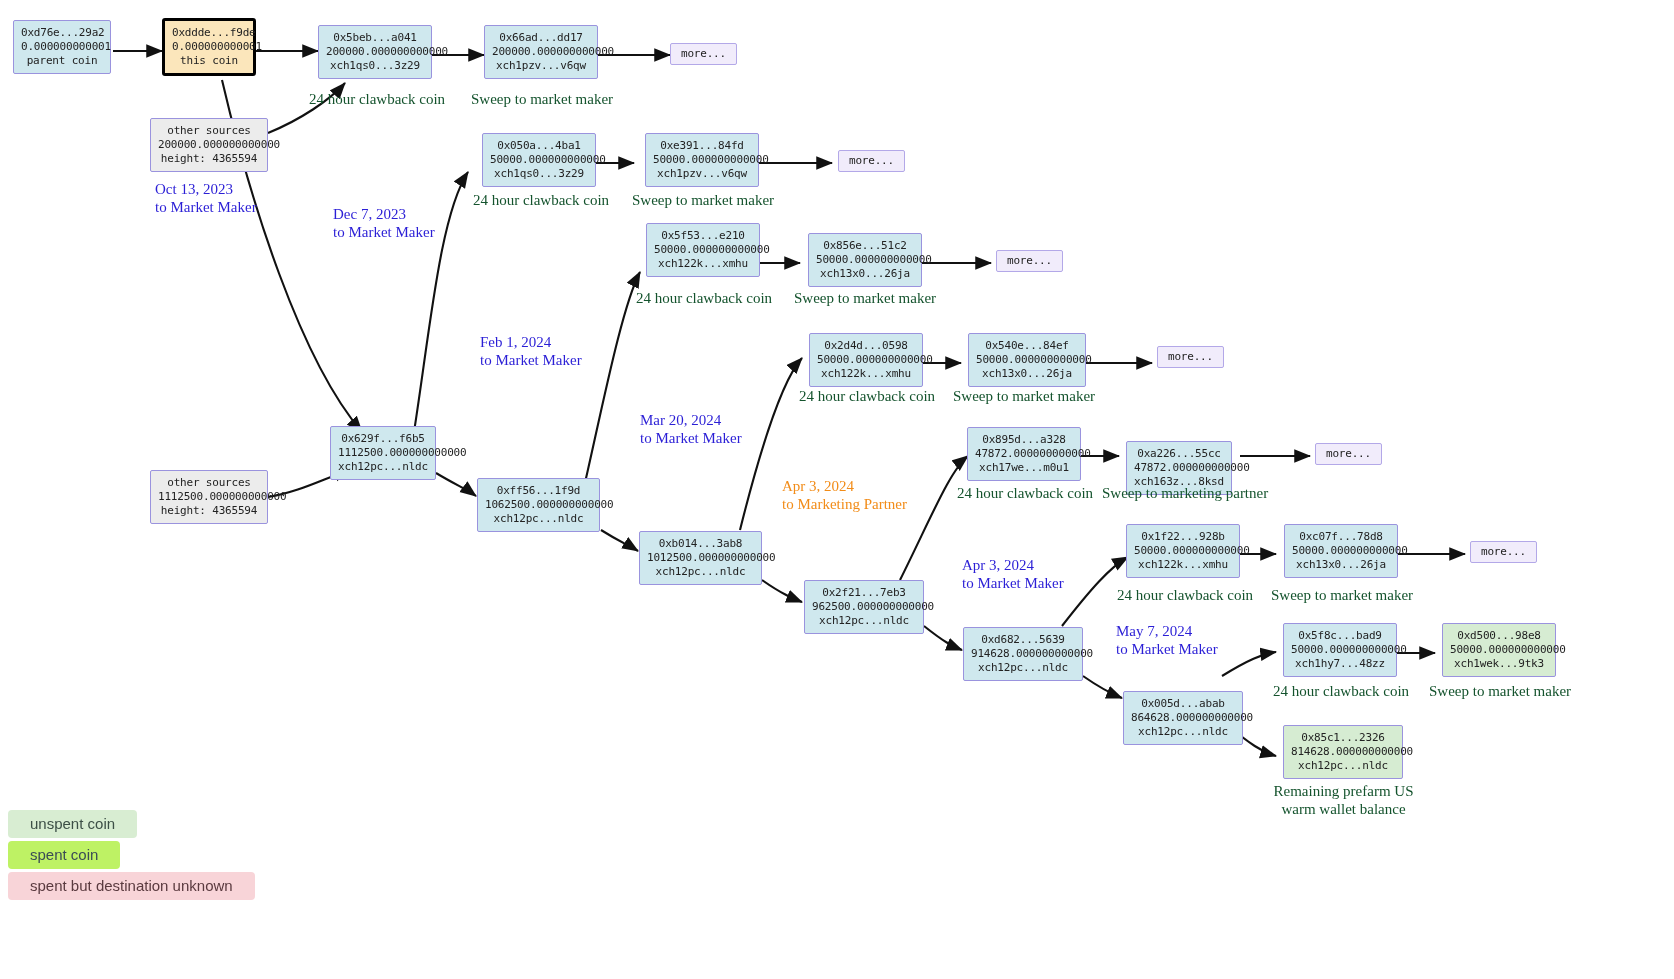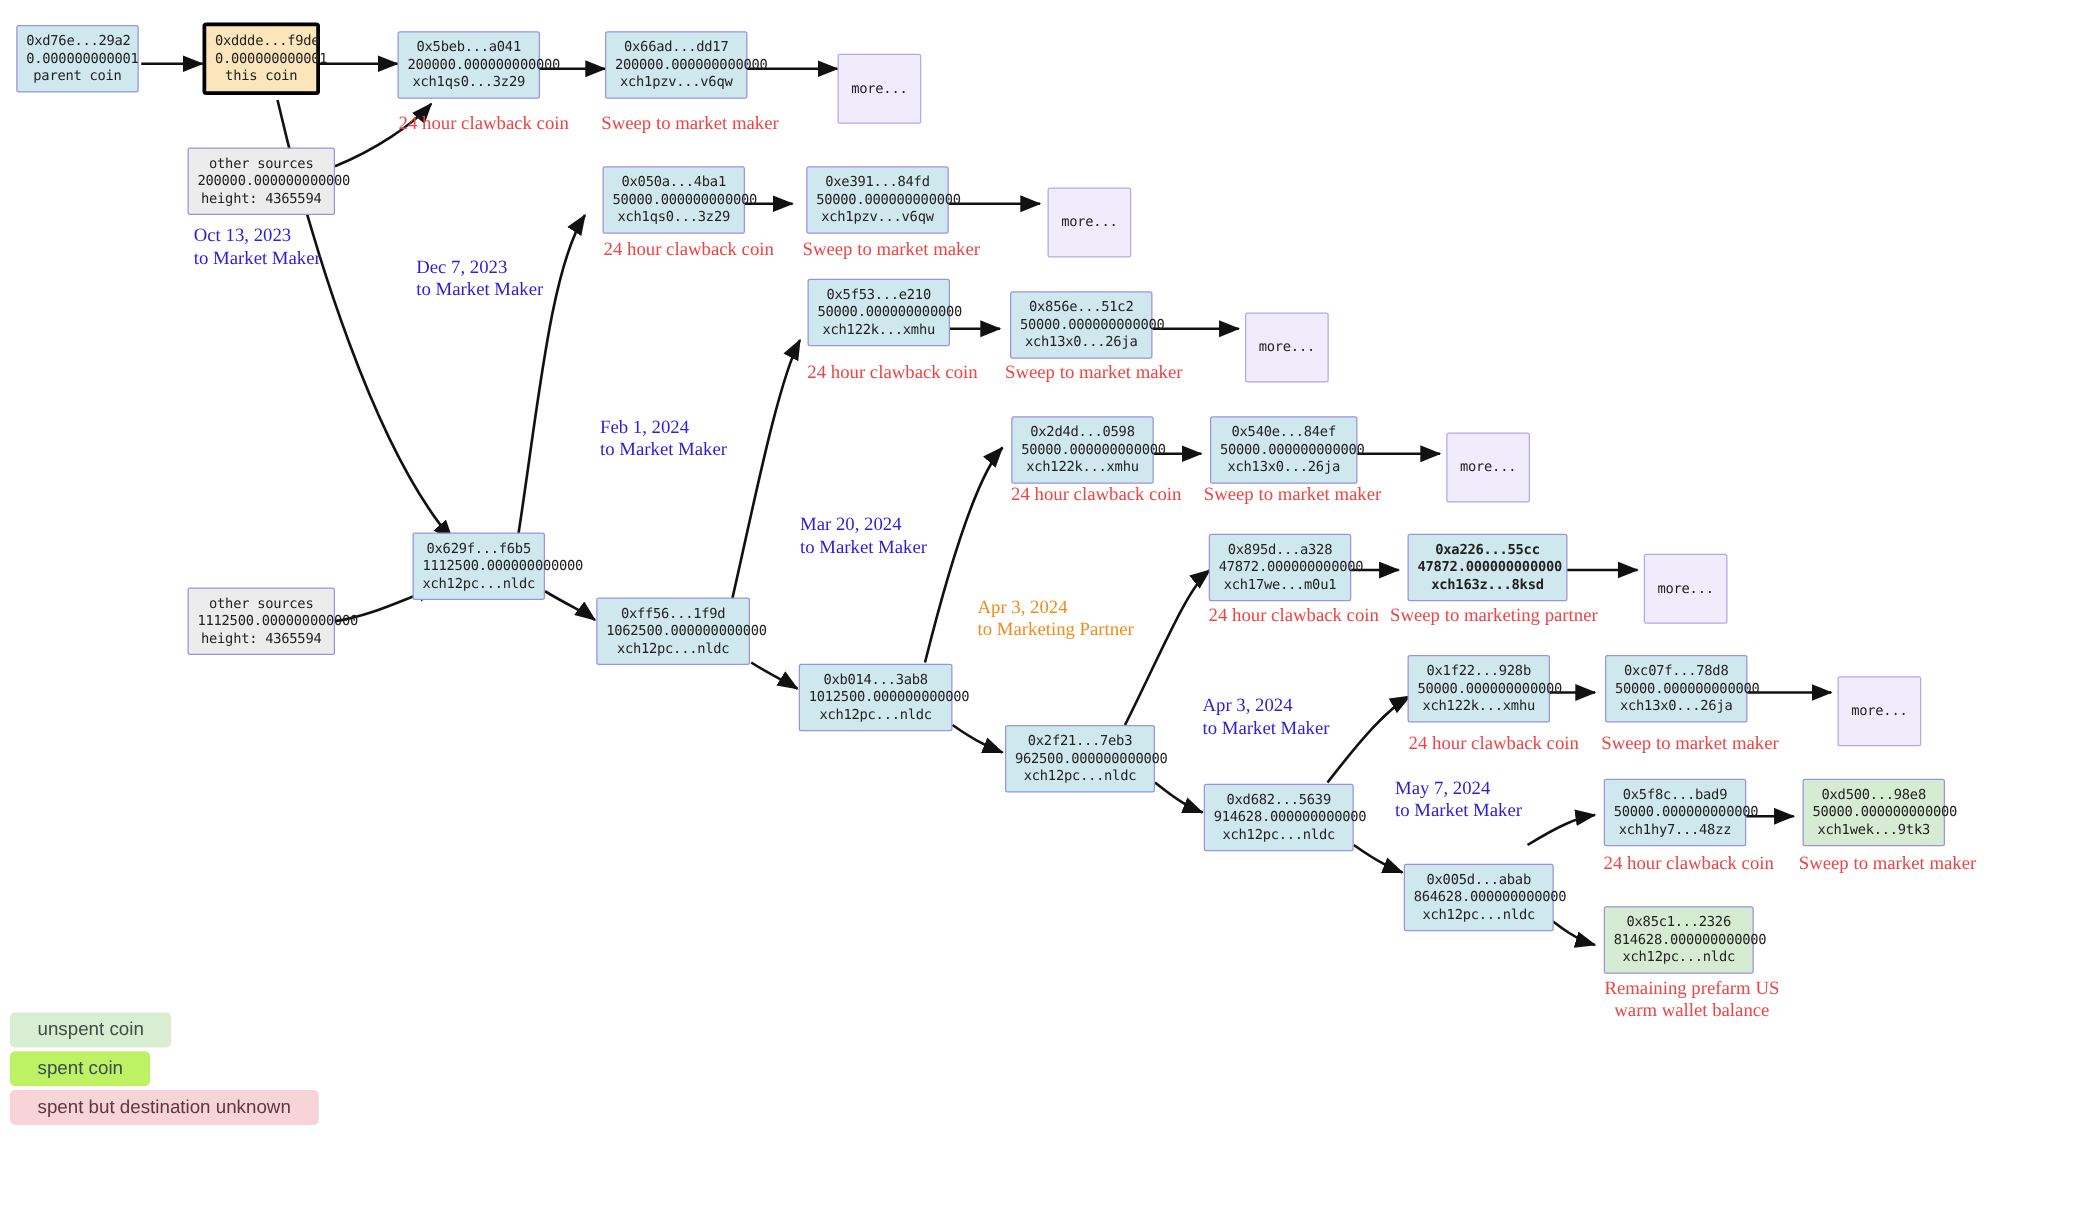--- a/index.html
+++ b/index.html
@@ -37,21 +37,21 @@
     line-height: 14px;
     color: #222222;
     text-align: center;
     padding: 5px 7px 5px 7px;
     white-space: nowrap;
     letter-spacing: -0.2px;
   }
   .node.spent   { background: #cfe8ee; }
   .node.unspent { background: #d6ecd2; }
   .node.other   { background: #ececec; }
-  .node.more    { background: #f1ecfb; border-color: #b3a8e8; padding: 20px 10px; }
+  .node.more    { background: #f1ecfb; border-color: #b3a8e8; padding: 3px 10px; }
   .node.thiscoin {
     background: #fbe6bb;
     border: 3px solid #000000;
     border-radius: 3px;
   }
   .node .line { display: block; }
 
   .edge-label {
     position: absolute;
     font-family: "Liberation Serif", serif;
@@ -61,24 +61,23 @@
     white-space: nowrap;
   }
   .edge-label.blue   { color: #2b1fd6; }
   .edge-label.orange { color: #f28c18; }
 
   .caption {
     position: absolute;
     font-family: "Liberation Serif", serif;
     font-size: 15px;
     line-height: 18px;
-    color: #ef4444;
+    color: #14532d;
     text-align: center;
     white-space: nowrap;
-    margin-left: 10px;
   }
 
   .legend-item {
     position: absolute;
     box-sizing: border-box;
     border-radius: 4px;
     font-family: "Liberation Sans", sans-serif;
     font-size: 15px;
     line-height: 18px;
     padding: 5px 22px;
@@ -244,21 +243,21 @@
   <div class="node more" style="left:1157px; top:346px;">
     <span class="line">more...</span>
   </div>
 
   <div class="node spent" style="left:967px; top:427px; width:114px;">
     <span class="line">0x895d...a328</span>
     <span class="line">47872.000000000000</span>
     <span class="line">xch17we...m0u1</span>
   </div>
 
-  <div class="node spent" style="left:1126px; top:427px; width:128px;font-weight:bold;">
+  <div class="node spent" style="left:1126px; top:441px; width:106px;">
     <span class="line">0xa226...55cc</span>
     <span class="line">47872.000000000000</span>
     <span class="line">xch163z...8ksd</span>
   </div>
 
   <div class="node more" style="left:1315px; top:443px;">
     <span class="line">more...</span>
   </div>
 
   <div class="node spent" style="left:330px; top:426px; width:106px;">

